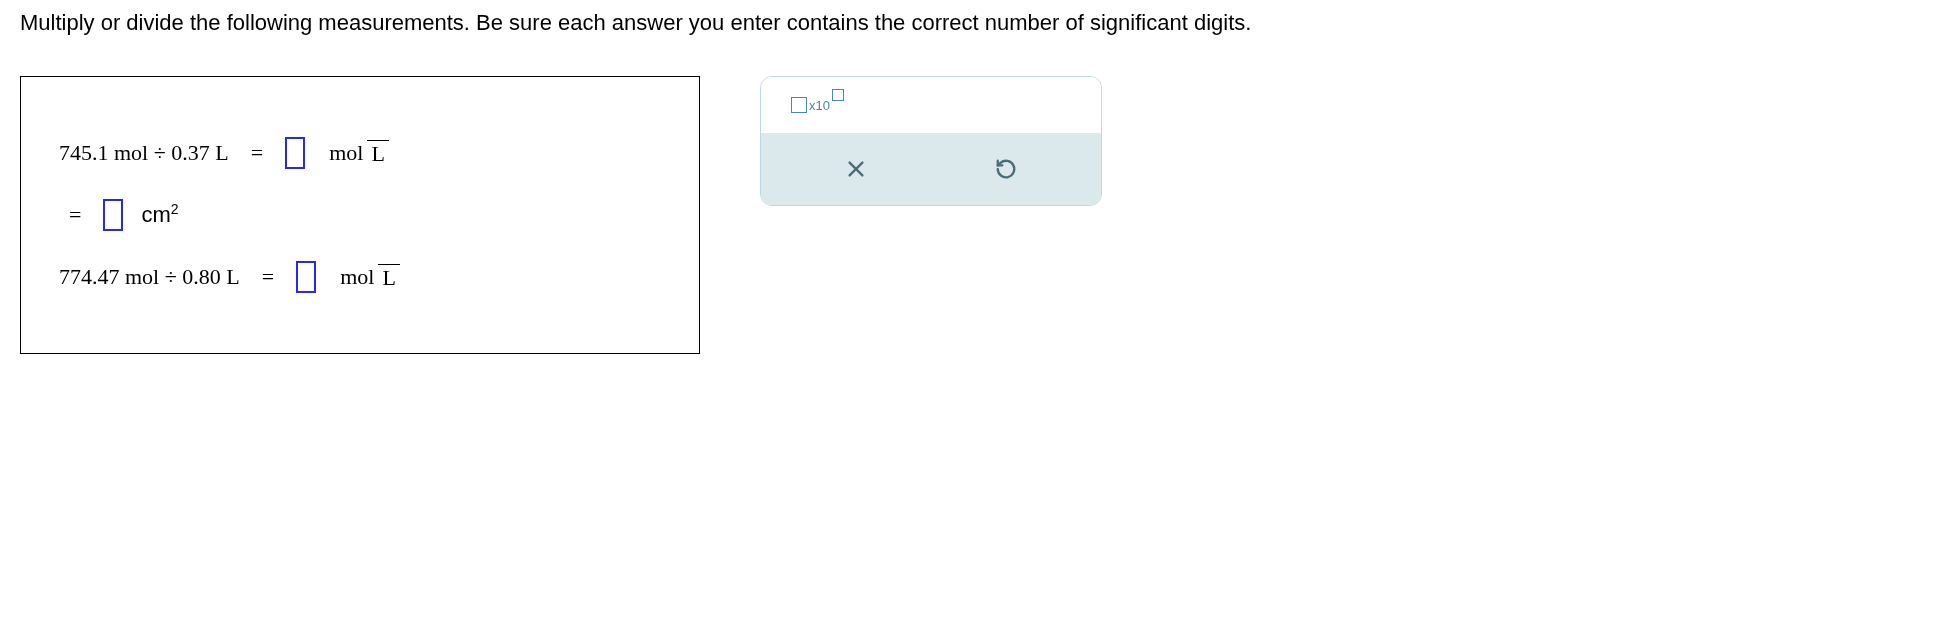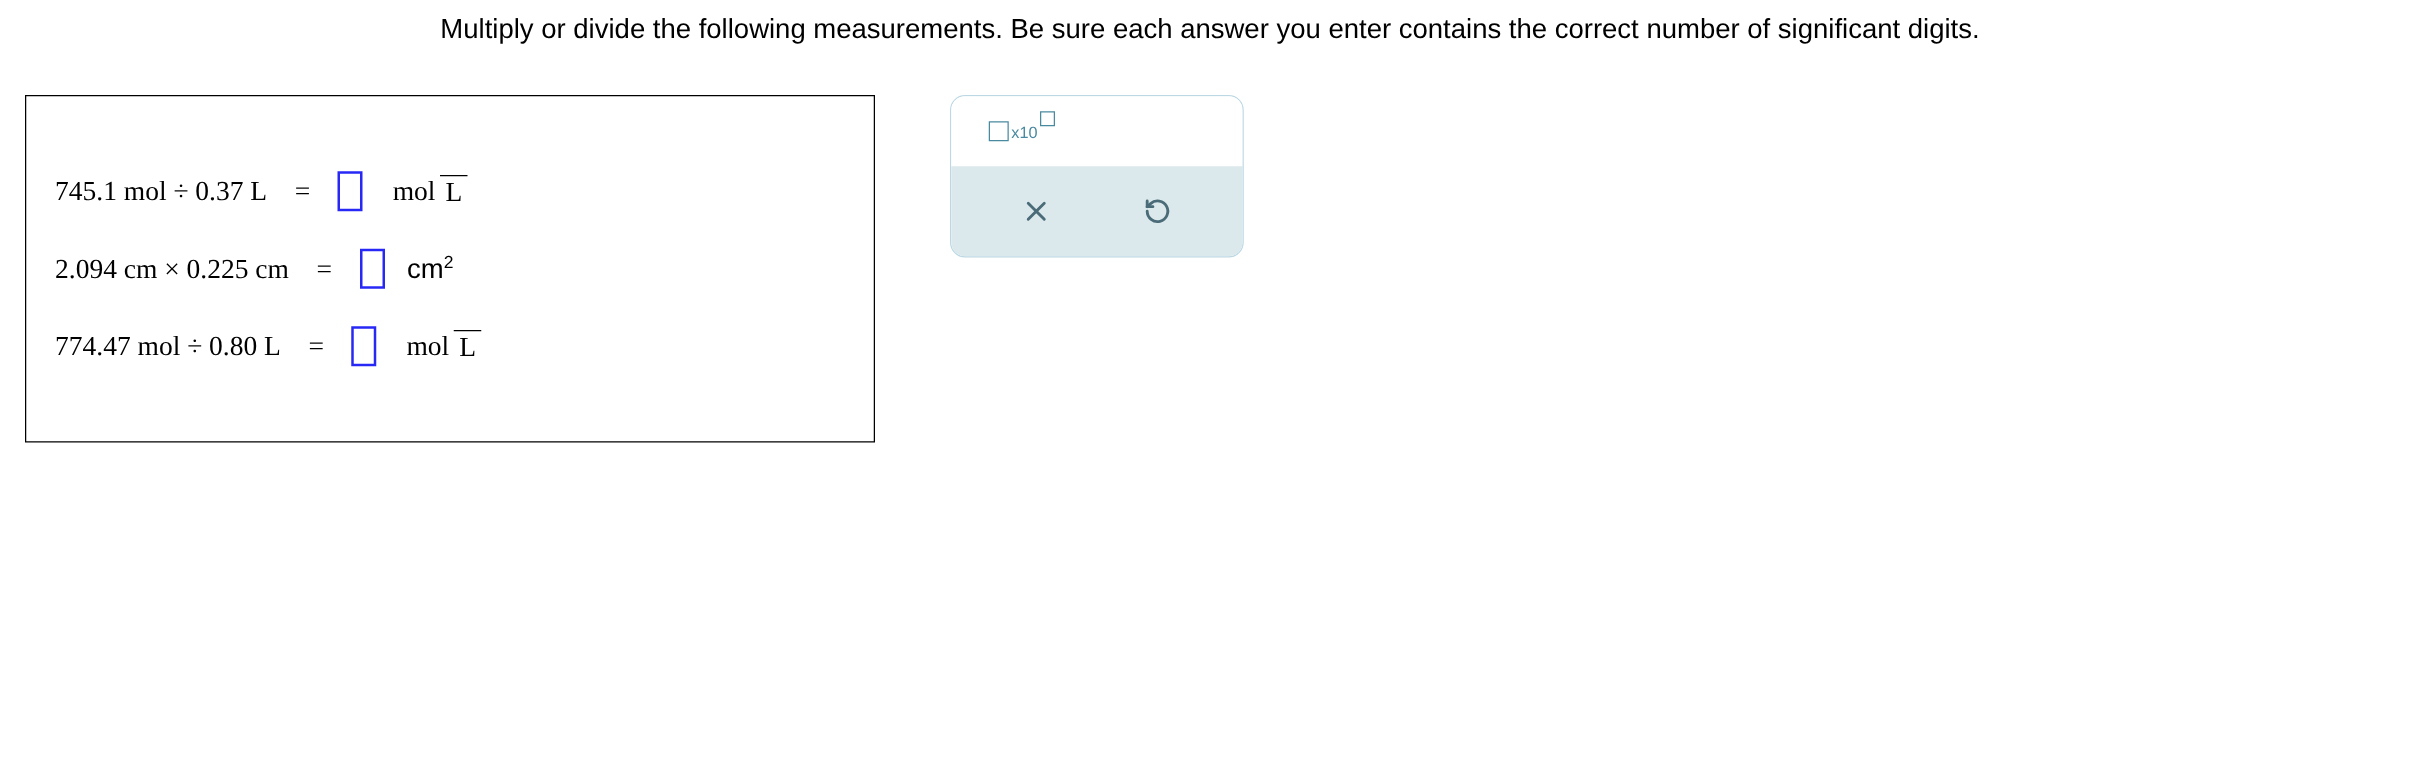--- a/index.html
+++ b/index.html
@@ -11,30 +11,29 @@
       font-family: Arial, Helvetica, sans-serif;
       background: #ffffff;
       padding: 10px 20px;
       width: 1936px;
       height: 624px;
     }
     .instruction {
       font-size: 22px;
       color: #000;
       margin-bottom: 40px;
-      text-align: center;
     }
     .content-area {
       display: flex;
       gap: 60px;
       align-items: flex-start;
     }
     .problems-box {
       border: 1px solid #000;
-      padding: 30px 23px;
+      padding: 30px 38px;
       width: 680px;
     }
     .problem-row {
       display: flex;
       align-items: center;
       margin: 30px 0;
       font-family: 'Times New Roman', Times, serif;
       font-size: 22px;
     }
     .problem-eq {
@@ -71,21 +70,21 @@
     .unit-cm2 {
       font-family: Liberation Sans, sans-serif;
       margin-left: 6px;
     }
     .unit-cm2 sup {
       font-size: 14px;
     }
     .toolbox {
       border: 1px solid #bcd8e4;
       border-radius: 12px;
-      width: 235px;
+      width: 342px;
       overflow: hidden;
     }
     .toolbox-top {
       background: #ffffff;
       padding: 20px 30px;
       display: flex;
       align-items: center;
       justify-content: flex-start;
     }
     .sci-notation {
@@ -147,21 +146,20 @@
         <span class="input-box"></span>
         <span class="fraction">
           <span class="num">mol</span>
           <span class="den">L</span>
         </span>
       </div>
     </div>
 
     <div class="problem-row">
       <div class="problem-eq">
-        <span class="expression">2.094 cm × 0.225 cm</span>
         <span class="equals">=</span>
         <span class="input-box"></span>
         <span class="unit-cm2">
           <span>cm</span><sup>2</sup>
         </span>
       </div>
     </div>
 
     <div class="problem-row">
       <div class="problem-eq">

